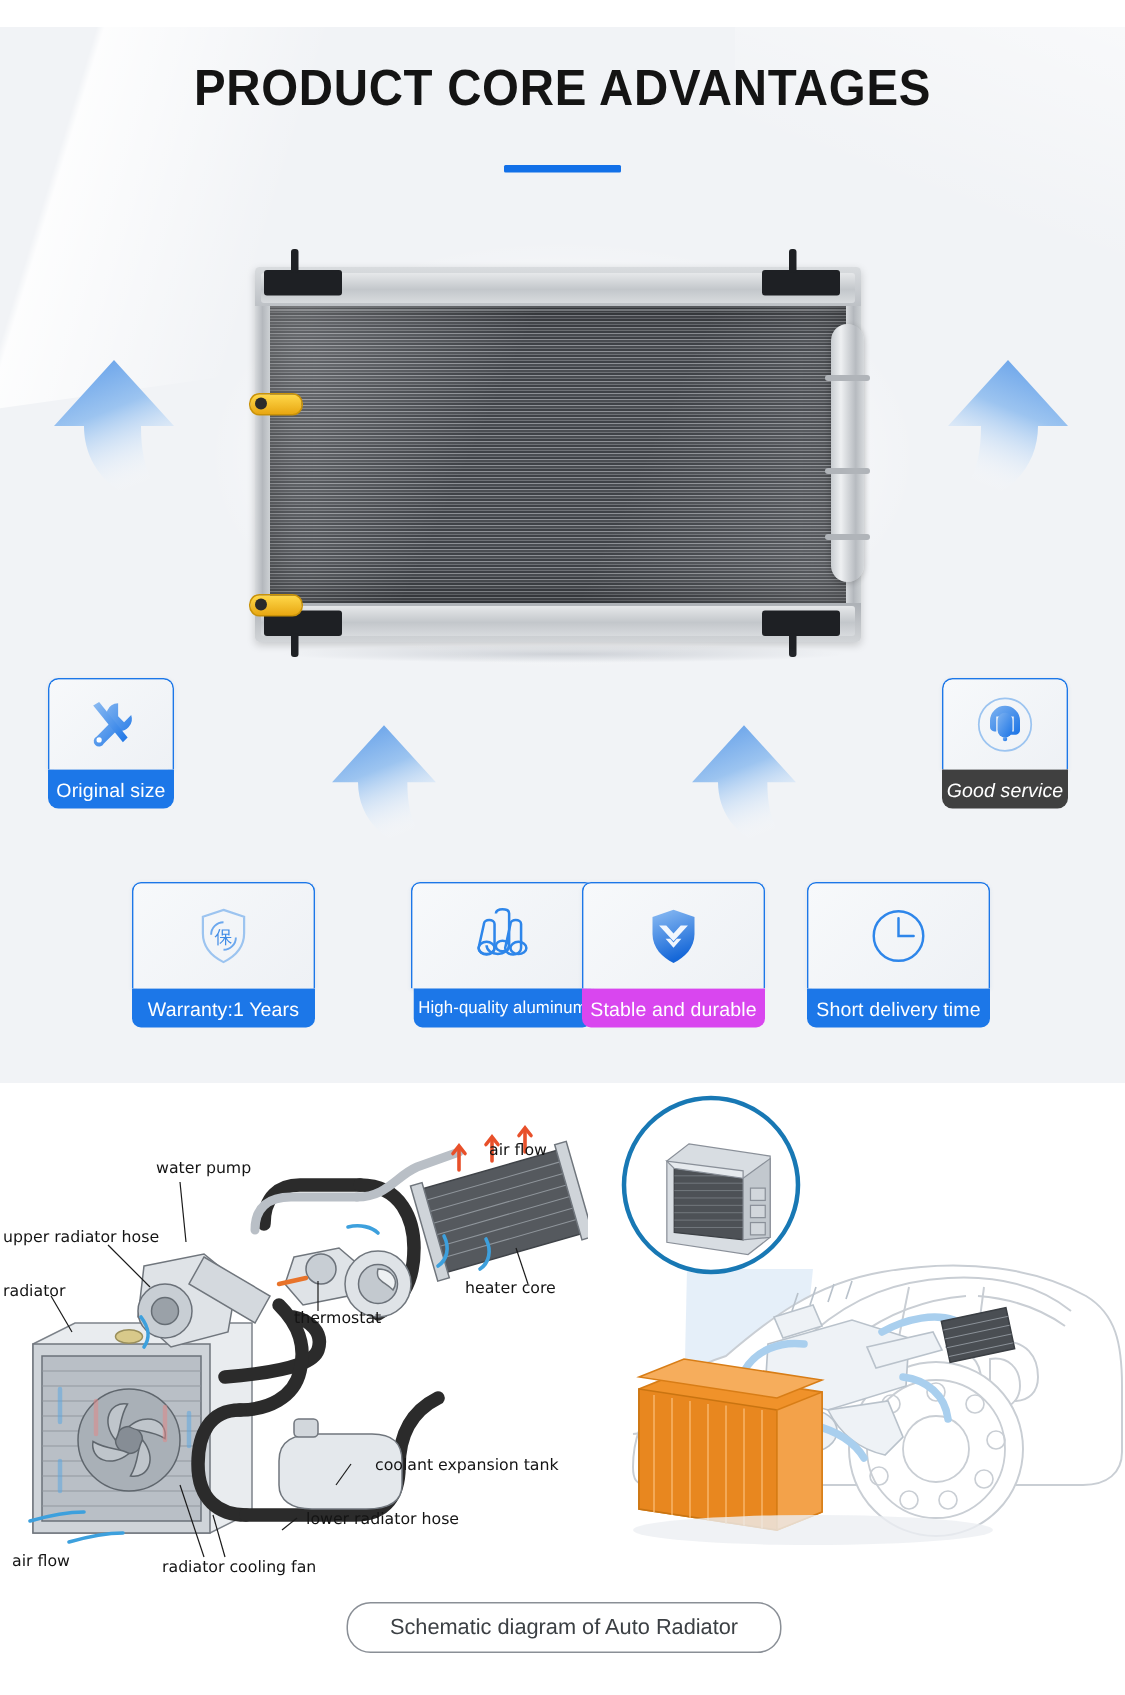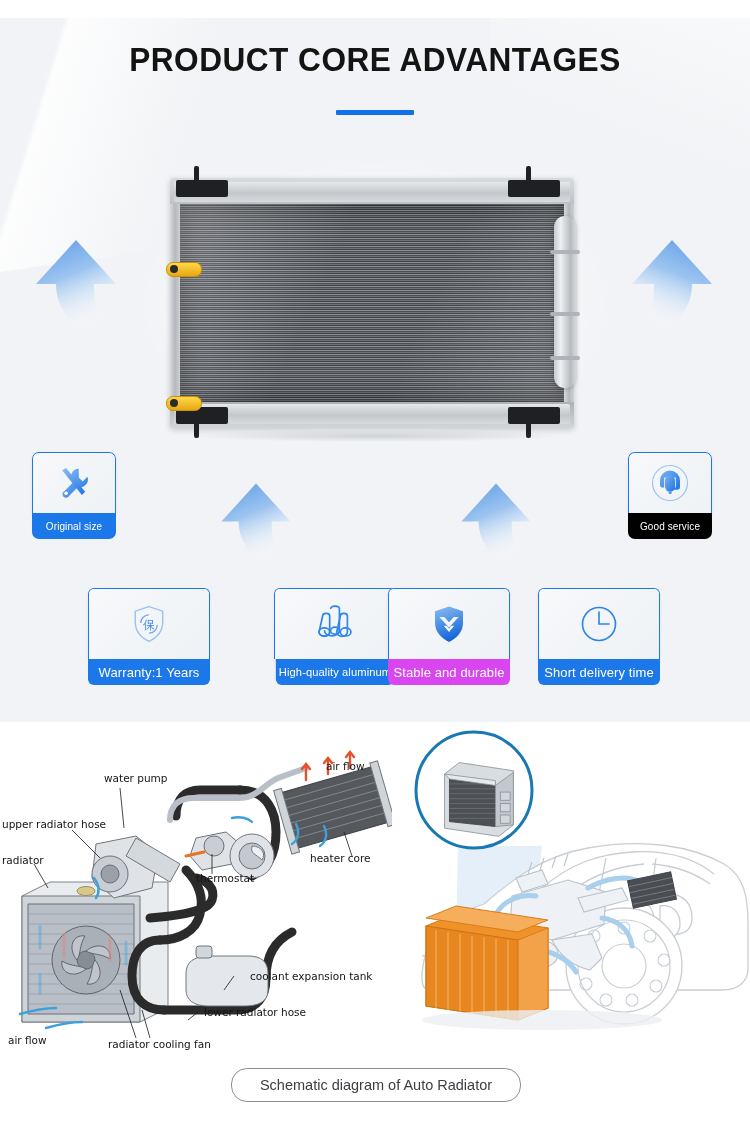--- a/index.html
+++ b/index.html
@@ -137,21 +137,21 @@
   .badge .label{
     color:#ffffff;text-align:center;
     font-family:"Liberation Sans Narrow","Liberation Sans",sans-serif;
     letter-spacing:.1px;white-space:nowrap;
     display:flex;align-items:center;justify-content:center;
   }
 
   
   .badge.corner .box{width:82px;height:60px;border-bottom:none;border-radius:7px 7px 0 0;}
   .badge.corner .label{
-    width:84px;height:26px;border-radius:0 0 7px 7px;font-size:10px;
+    width:84px;height:26px;border-radius:0 0 7px 7px;font-size:13px;
   }
   
   .badge.row .box{width:120px;height:70px;border-bottom:none;border-radius:6px 6px 0 0;}
   .badge.row .label{width:122px;height:26px;border-radius:0 0 6px 6px;font-size:13px;}
   .badge.row .label.tight{font-size:11.5px;transform:scaleX(.97);}
 
   
   .schematic{position:absolute;left:0;top:722px;width:750px;height:408px;background:#ffffff;}
   .cap-pill{
     position:absolute;left:231px;top:1068px;width:288px;height:32px;
@@ -282,21 +282,21 @@
             </linearGradient>
           </defs>
           <circle cx="24" cy="24" r="21" fill="none" stroke="#9cc4f0" stroke-width="1.4"></circle>
           <path d="M24 9 a12 12 0 0 0 -12 12 v5 a3.5 3.5 0 0 0 3.5 3.5 h1.5 v-12 h14 v12 h-5 v2.6 h6.5
                    a3.5 3.5 0 0 0 3.5 -3.5 v-7.6 a12 12 0 0 0 -12 -12 z" fill="url(#gs)"></path>
           <path d="M18 21 a6 6.5 0 0 1 12 0 v7 a6 6.5 0 0 1 -12 0 z" fill="url(#gs)"></path>
           <circle cx="24" cy="35.5" r="1.8" fill="url(#gs)"></circle>
         </svg>
       </div>
     </div>
-    <div class="label" style="background:#000000;">Good service</div>
+    <div class="label" style="background:#404040;font-style:italic;">Good service</div>
   </div>
 
   <div class="badge row" style="left:88px;top:588px;">
     <div class="box">
       <div class="icon-wrap">
         <svg width="44" height="44" viewBox="0 0 48 48">
           <path d="M24 5 l15 5 v12 c0 10 -7 17 -15 21 c-8 -4 -15 -11 -15 -21 v-12 z" fill="none" stroke="#9cc4f0" stroke-width="1.6"></path>
           <path d="M15 23 a9 9 0 0 1 9 -9" fill="none" stroke="#6ca8ee" stroke-width="1.4"></path>
           <path d="M33 25 a9 9 0 0 1 -9 9" fill="none" stroke="#6ca8ee" stroke-width="1.4"></path>
           <text x="24" y="29" text-anchor="middle" font-size="13" fill="#3f8be6" font-family="'DejaVu Sans',sans-serif">保</text>

